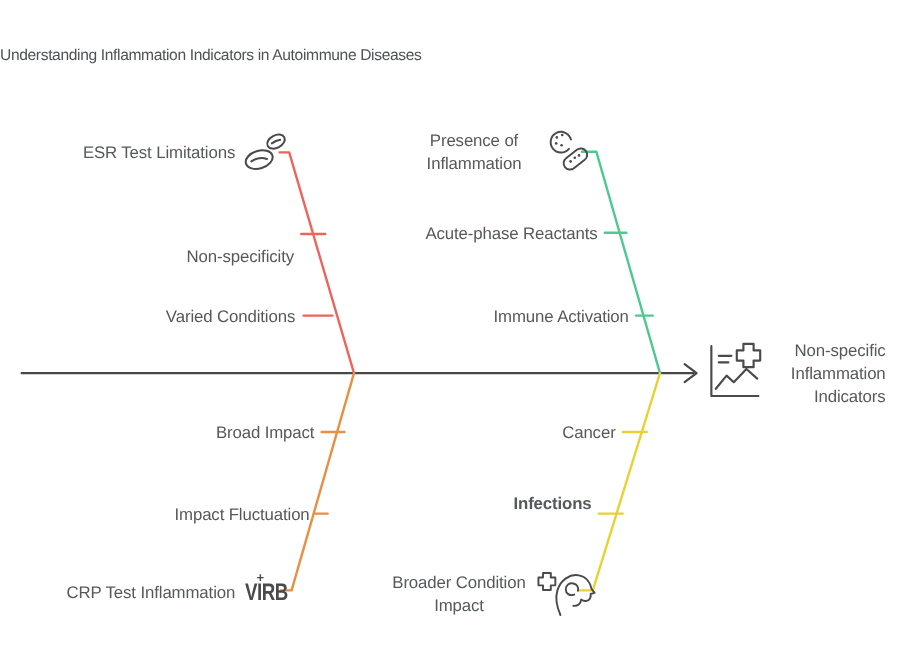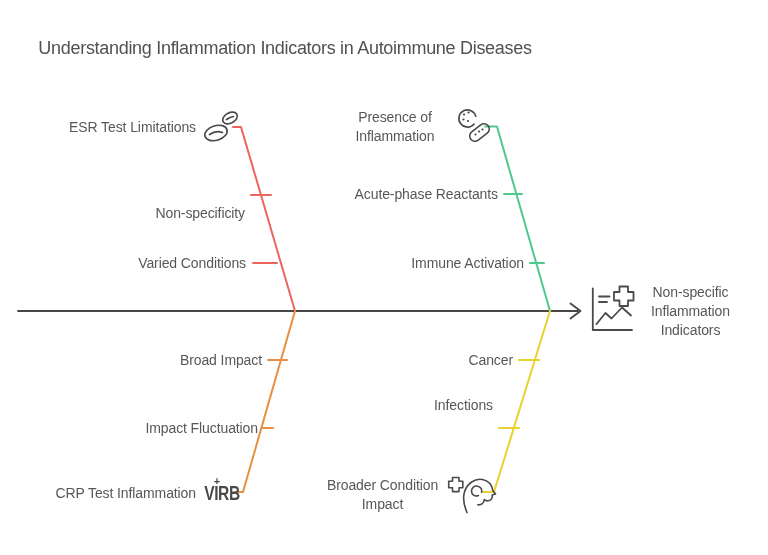--- a/index.html
+++ b/index.html
@@ -1,29 +1,29 @@
 <!DOCTYPE html>
 <html><head>
 <meta charset="utf-8">
 <style>
   html,body { margin:0; padding:0; background:#ffffff; }
   .canvas {
     position:relative; width:768px; height:555px; background:#ffffff;
     font-family:"Liberation Sans", sans-serif; overflow:hidden;
   }
   .title {
-    position:absolute; top:38px; left:0; width:570px; text-align:center;
-    font-size:18px; letter-spacing:-0.3px; color:#4f5255;
+    position:absolute; top:38px; left:0; width:570px; 
+    font-size:13px; letter-spacing:-0.3px; color:#4f5255;
   }
   .lbl {
     position:absolute; font-size:14px; line-height:19px; color:#55585a;
     letter-spacing:-0.1px; white-space:nowrap;
   }
   .lbl.wrap { white-space:normal; text-align:center; }
-  .lbl.effect { text-align:center; }
+  .lbl.effect { text-align:right; }
   svg.layer { position:absolute; top:0; left:0; }
 </style>
 </head>
 <body>
 
 <div class="canvas">
 
   <div class="title">Understanding Inflammation Indicators in Autoimmune Diseases</div>
 
   <svg class="layer" width="768" height="555" viewBox="0 0 768 555">
@@ -112,17 +112,17 @@
   <div class="lbl" style="right:523px; top:204px;">Non-specificity</div>
   <div class="lbl" style="right:270px; top:185px;">Acute-phase Reactants</div>
 
   <div class="lbl" style="right:522px; top:254px;">Varied Conditions</div>
   <div class="lbl" style="right:244px; top:254px;">Immune Activation</div>
 
   <div class="lbl" style="right:506px; top:351px;">Broad Impact</div>
   <div class="lbl" style="right:510px; top:419px;">Impact Fluctuation</div>
 
   <div class="lbl" style="right:255px; top:351px;">Cancer</div>
-  <div class="lbl" style="right:275px; top:396px;">Infections</div>
+  <div class="lbl" style="right:275px; top:410px;font-weight:bold;">Infections</div>
 
   <div class="lbl wrap effect" style="left:643px; top:283px; width:95px;">Non-specific Inflammation Indicators</div>
 
 </div>
 
 </body></html>

